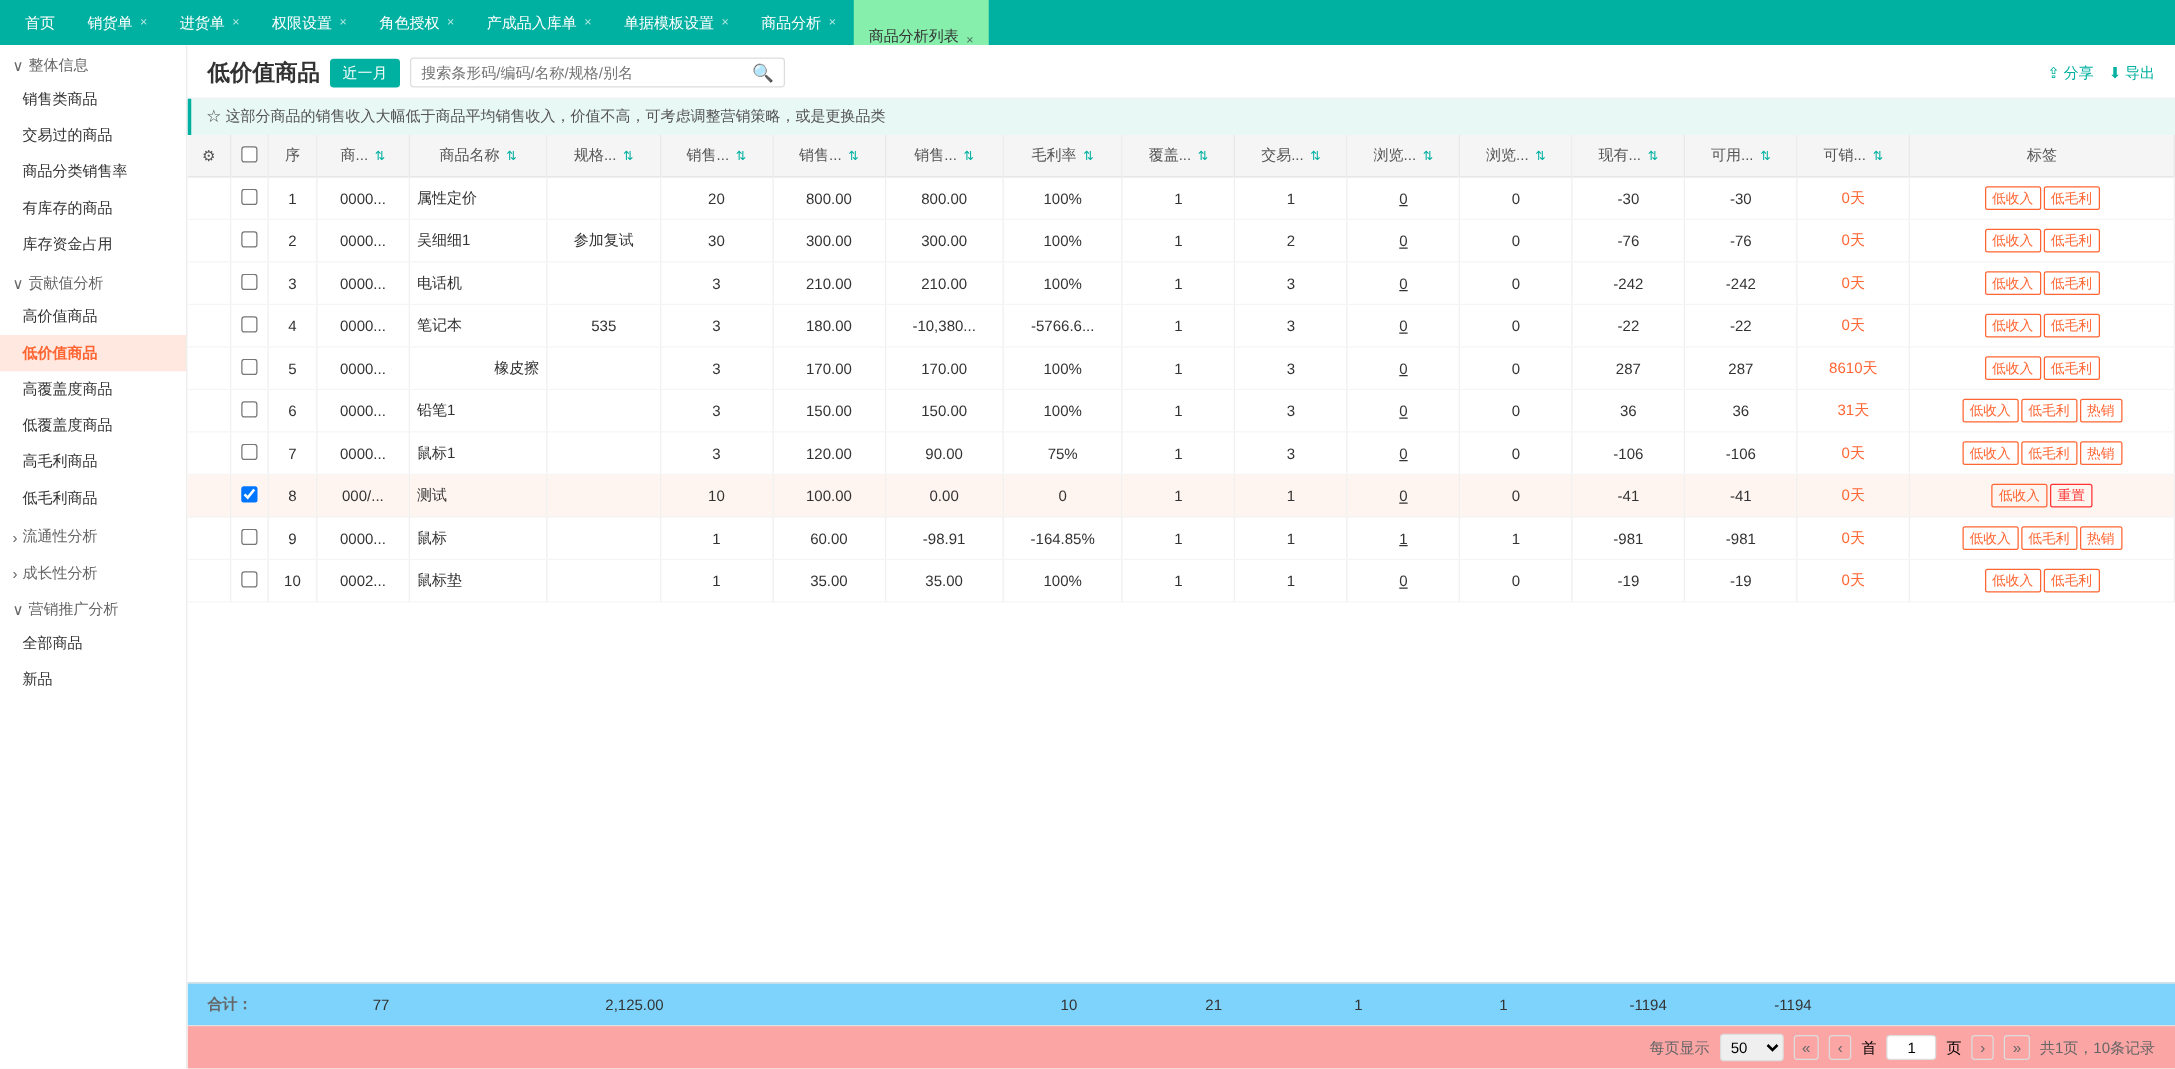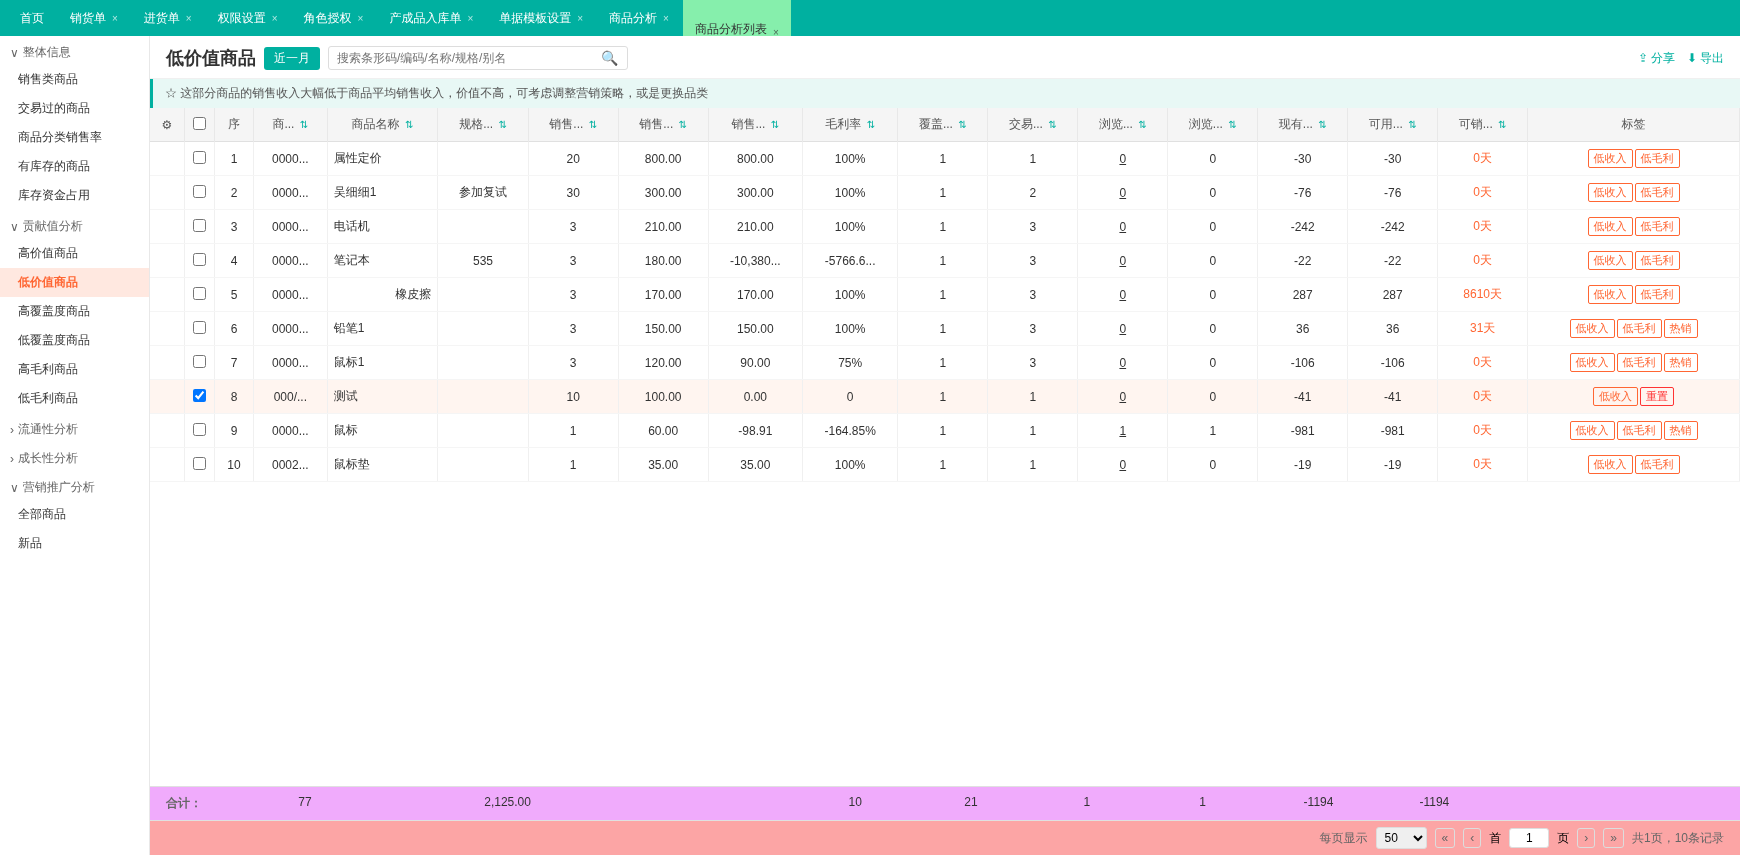--- a/index.html
+++ b/index.html
@@ -178,23 +178,24 @@
     .tag-orange { color: #ff6633; border: 1px solid #ff6633; }
     .tag-red { color: #ff3333; border: 1px solid #ff3333; }
     .tag-days { color: #ff6633; }
     .underline-link { text-decoration: underline; color: #333; }
     .checkbox-cell { width: 30px; }
     input[type="checkbox"] { cursor: pointer; }
 
     
     .footer-bar {
       border-top: 1px solid #e0e0e0;
-      background: #f0abfc;
+      background: #7dd3fc;
       padding: 8px 16px;
       display: flex;
+      align-items: center;
       gap: 16px;
     }
     .footer-label { color: #666; font-weight: bold; }
     .footer-values {
       display: flex;
       gap: 0;
       flex: 1;
     }
     .footer-val {
       flex: 1;

